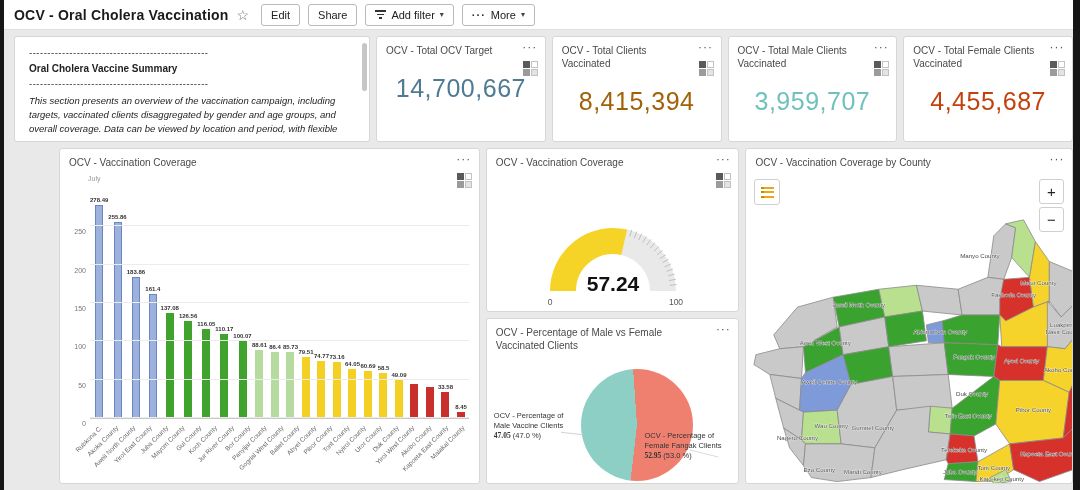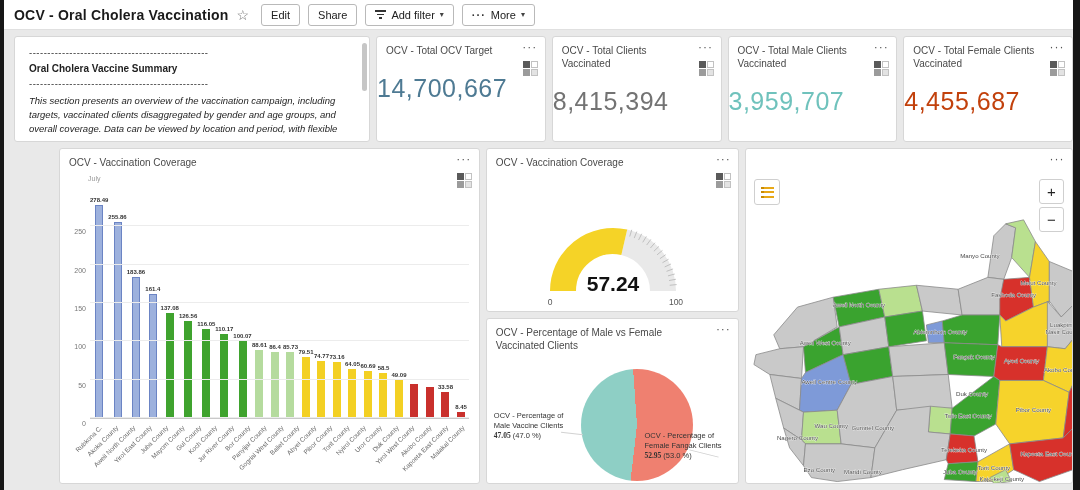--- a/index.html
+++ b/index.html
@@ -43,21 +43,21 @@
   .gt3 { background:#9b9b9b; } .gt4 { border:1px solid #c2c2c2; background:#e3e3e3; }
   
   .txt-card { width:356px; overflow:hidden; }
   .txt-inner { padding:9px 16px 0 14px; font-size:9.5px; color:#1e1e1e; line-height:1.5; }
   .dashes { color:#222; letter-spacing:.5px; white-space:nowrap; overflow:hidden; }
   .sum-title { font-weight:bold; font-size:10px; padding:1px 0; }
   .sum-body { margin-top:2px;font-style:italic; }
   .vscroll { position:absolute; right:2px; top:6px; width:5px; height:48px; background:#c6c6c6; border-radius:3px; }
   
   .stat-card { flex:1; }
-  .stat-value { text-align:left; font-size:25px; margin-top:17px; letter-spacing:.5px; }
+  .stat-value { text-align:center; font-size:25px; margin-top:17px; letter-spacing:.5px; }
   
   .bar-card { width:438px; }
   .series-lab { position:absolute; left:28px; top:26px; font-size:7px; color:#999; }
   .bar-plot { position:absolute; left:30px; right:10px; top:40px; height:230px; border-bottom:1px solid #c9c9c9; }
   .gridline { position:absolute; left:0; right:0; height:1px; background:#ececec; }
   .ytick { position:absolute; right:100%; margin-right:4px; font-size:7px; color:#777; transform:translateY(3px); }
   .bars { position:absolute; left:0; right:0; bottom:0; top:0; display:flex; align-items:flex-end; }
   .bar-slot { flex:1; display:flex; flex-direction:column; align-items:center; justify-content:flex-end; }
   .bar-val { font-size:6px; font-weight:bold; color:#333; white-space:nowrap; margin-bottom:1px; height:7px; }
   .bar { width:8px; }
@@ -147,21 +147,21 @@
     </div>
     <div class="card stat-card">
       <div class="card-title">OCV - Total Clients Vaccinated</div>
       <div class="menu-dots">···</div>
       <div class="grid-toggle">
           <span class="gt1"></span>
           <span class="gt2"></span>
           <span class="gt3"></span>
           <span class="gt4"></span>
         </div>
-      <div class="stat-value" style="color: #737373;">8,415,394</div>
+      <div class="stat-value" style="color: #a16207;">8,415,394</div>
     </div>
     <div class="card stat-card">
       <div class="card-title">OCV - Total Male Clients Vaccinated</div>
       <div class="menu-dots">···</div>
       <div class="grid-toggle">
           <span class="gt1"></span>
           <span class="gt2"></span>
           <span class="gt3"></span>
           <span class="gt4"></span>
         </div>
@@ -497,20 +497,21 @@
           <text class="map-label" x="228" y="248">Duk County</text>
           <text class="map-label" x="224" y="270">Twic East County</text>
           <text class="map-label" x="320" y="224">Akobo County</text>
           <text class="map-label" x="290" y="264">Pibor County</text>
           <text class="map-label" x="220" y="304">Terekeka County</text>
           <text class="map-label" x="216" y="326">Juba County</text>
           <text class="map-label" x="250" y="322">Torit County</text>
           <text class="map-label" x="258" y="333">Kajo-keji County</text>
           <text class="map-label" x="306" y="308">Kapoeta East County</text>
         </svg>
+      <div class="card-title" style="position:relative;">OCV - Vaccination Coverage by County</div>
       <div class="menu-dots">···</div>
       <div class="legend-btn">
         <span class="legend-ic">
             <i></i>
             <i></i>
             <i></i>
           </span>
       </div>
       <div class="zoom-btn zin">+</div>
       <div class="zoom-btn zout">−</div>

